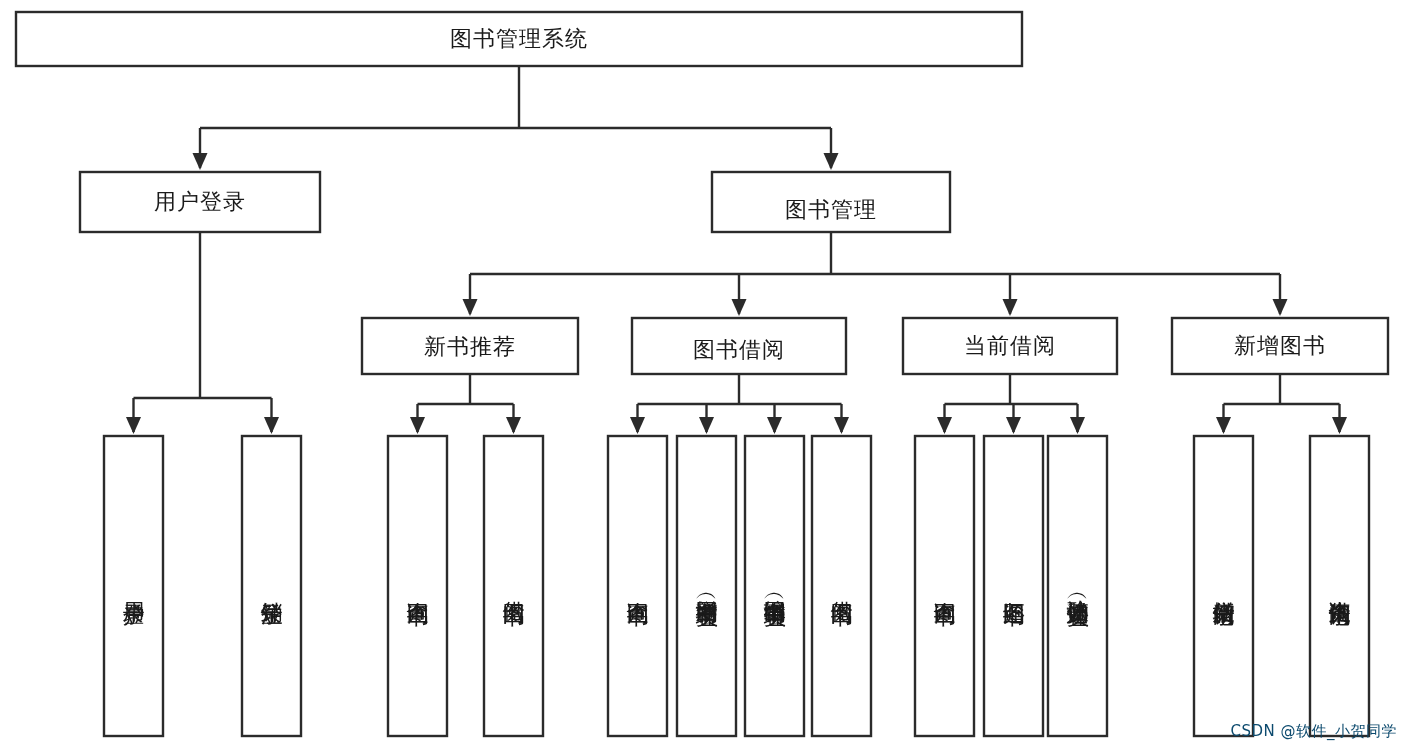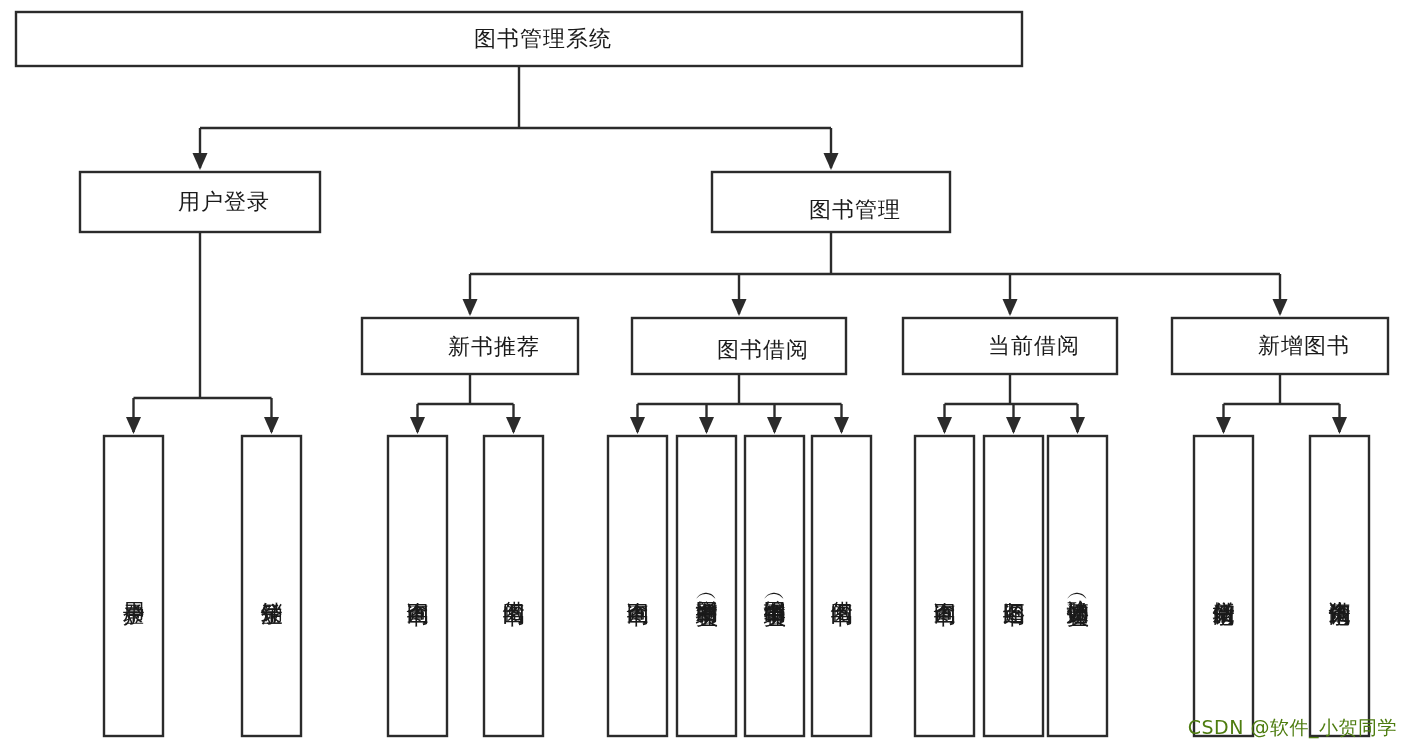--- a/index.html
+++ b/index.html
@@ -40,22 +40,22 @@
   }
   .arrow-head {
     fill: #2b2b2b;
     stroke: none;
   }
   .watermark {
     position: absolute;
     right: 8px;
     bottom: 6px;
     font-family: "DejaVu Sans", "Liberation Sans", sans-serif;
-    font-size: 19px;
-    color: #4d7c0f;
+    font-size: 15px;
+    color: #0c4a6e;
     letter-spacing: 0.5px;
     white-space: nowrap;
     pointer-events: none;
   }
   
   .vlabel {
     position: absolute;
     display: flex;
     flex-direction: column;
     align-items: center;
@@ -74,21 +74,20 @@
     position: absolute;
     display: flex;
     align-items: center;
     justify-content: center;
     font-family: "DejaVu Sans", "Liberation Sans", sans-serif;
     font-size: 22px;
     color: #1a1a1a;
     letter-spacing: 1px;
     white-space: nowrap;
     pointer-events: none;
-    padding-left: 24px;
   }
 </style>
 </head>
 <body>
 
 <div id="diagram-root">
 
   <svg class="diagram" viewBox="0 0 1405 747">
     <g id="connector-layer">
         <line x1="519" y1="66" x2="519" y2="128" class="connector"></line>

